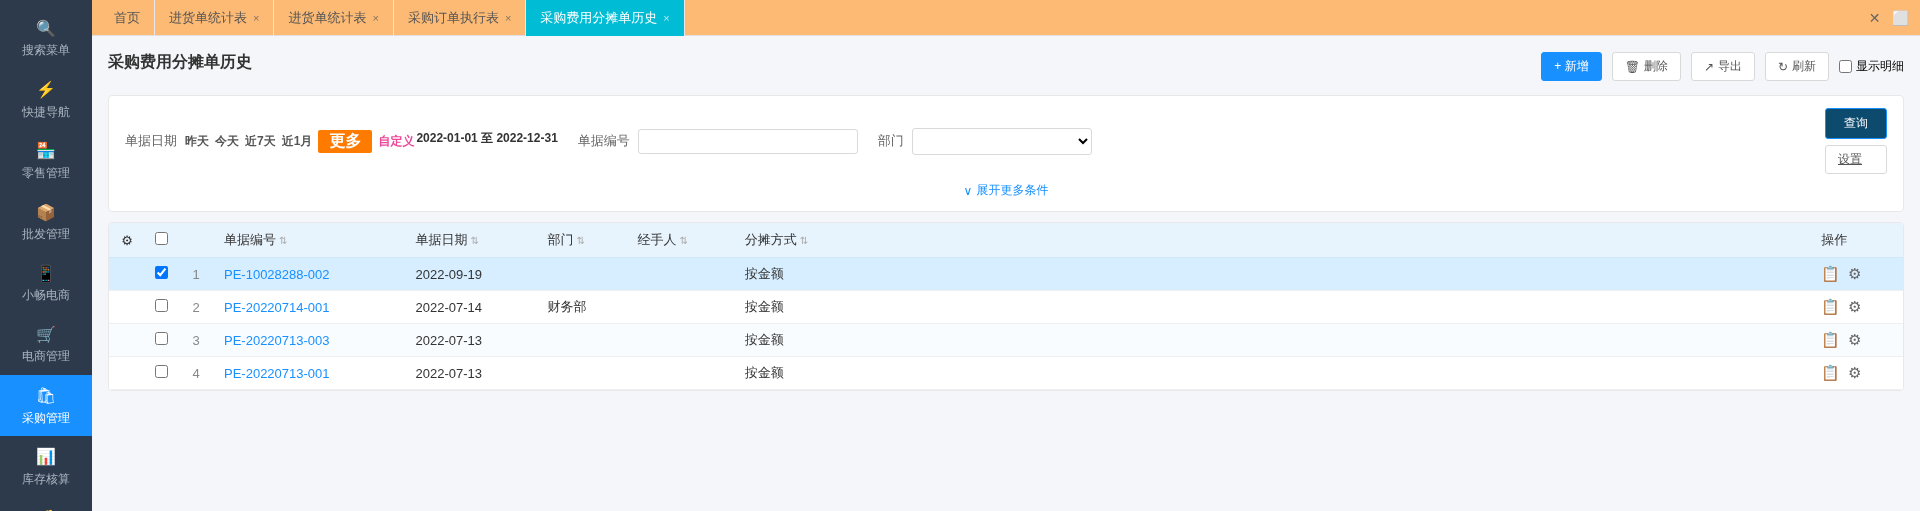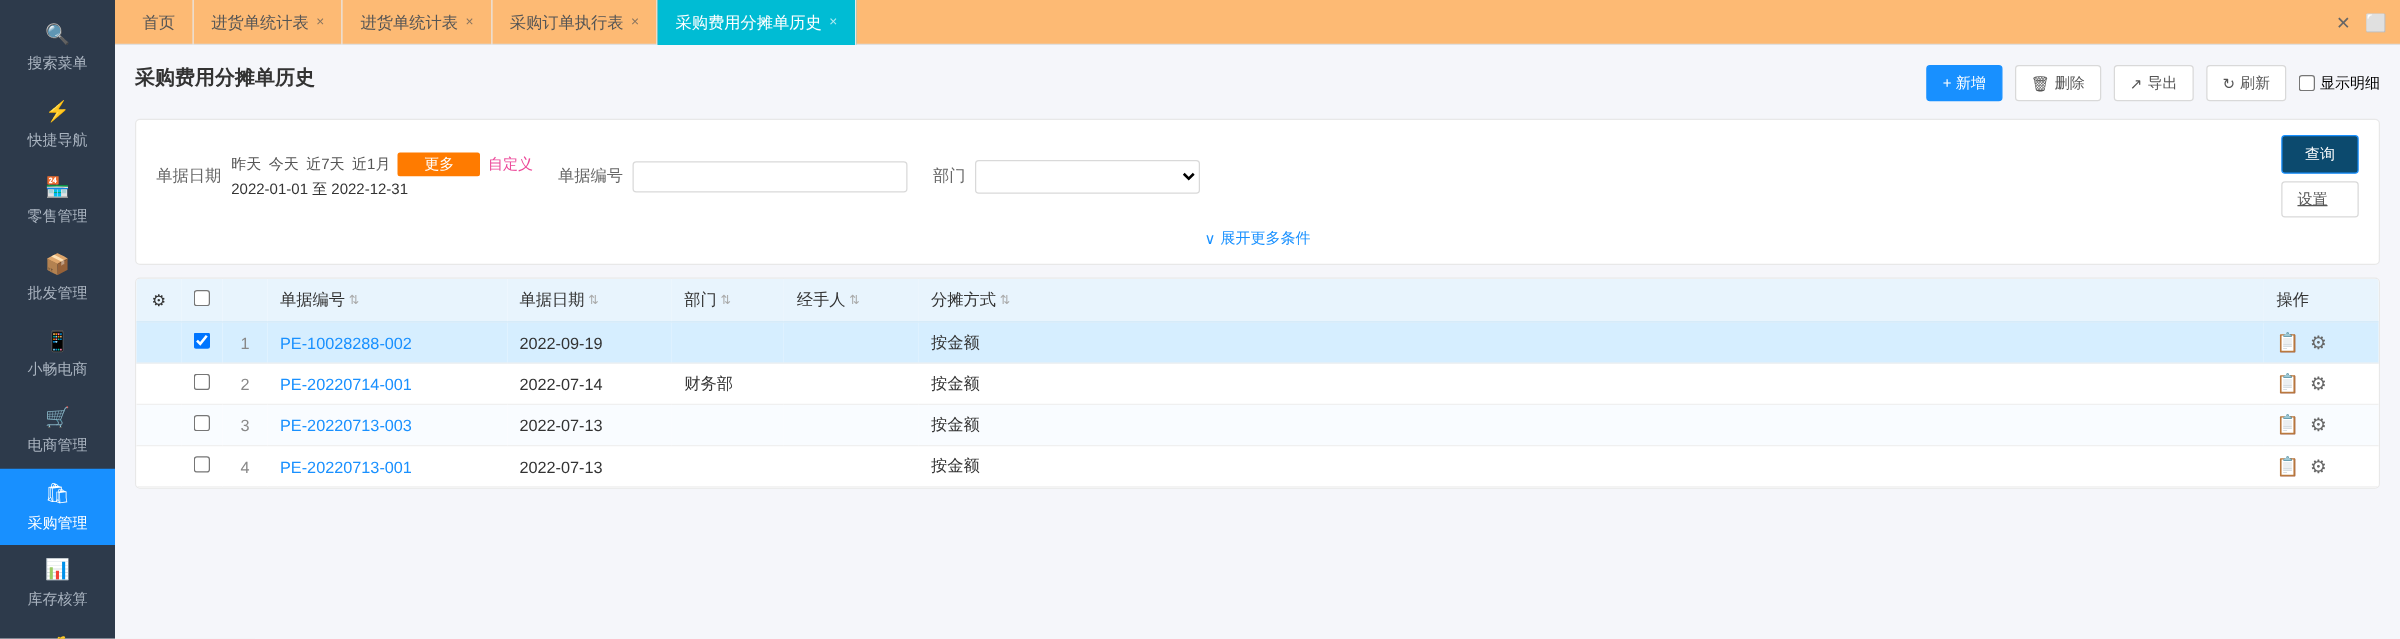--- a/index.html
+++ b/index.html
@@ -155,40 +155,40 @@
       align-items: center;
       gap: 8px;
     }
     .filter-label {
       color: #666;
       font-size: 13px;
       white-space: nowrap;
     }
     .filter-date-range {
       display: flex;
-      flex-direction: column;
       gap: 2px;
+      font-weight: bold;
     }
     .date-shortcuts {
       display: flex;
       gap: 6px;
       align-items: center;
       font-size: 12px;
       color: #555;
     }
     .date-shortcut {
       cursor: pointer;
       color: #555;
     }
     .date-shortcut.more {
       background: #ff7b00;
       color: #fff;
-      padding: 1px 21px;
+      padding: 1px 11px;
       border-radius: 2px;
-      font-size: 12px;
+      font-size: 16px;
     }
     .date-shortcut.custom { color: #ec4899; }
     .date-range-display {
       font-size: 12px;
       color: #333;
     }
     .filter-input {
       border: 1px solid #d9d9d9;
       border-radius: 3px;
       padding: 4px 8px;

